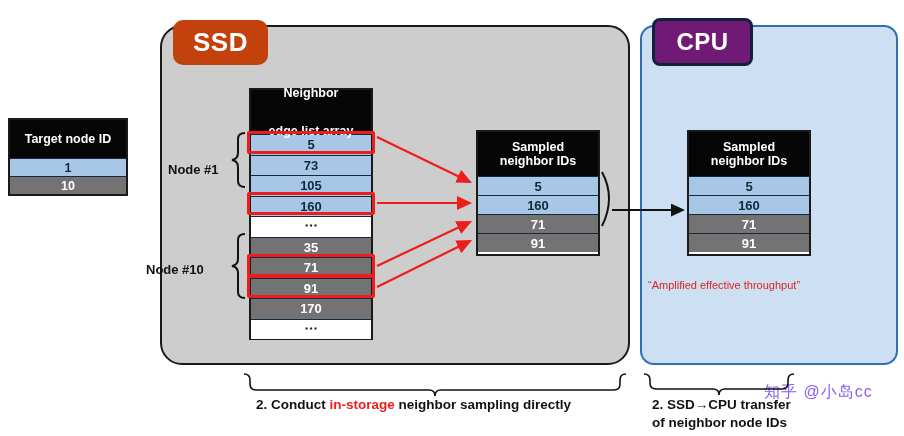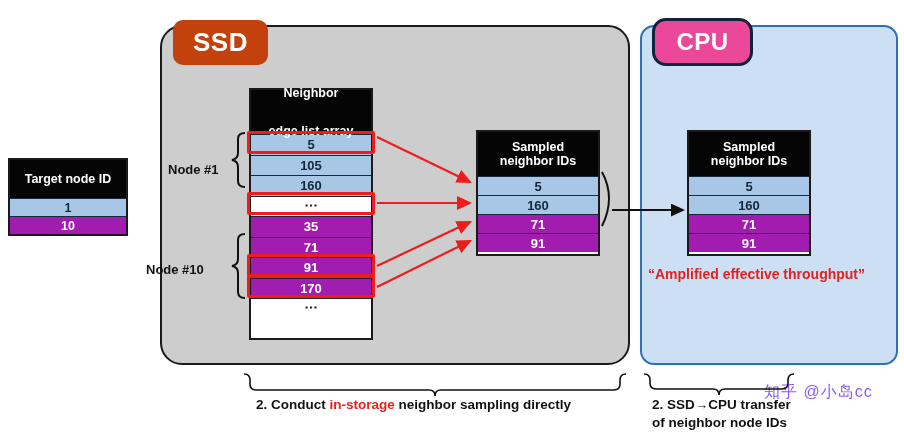--- a/index.html
+++ b/index.html
@@ -25,43 +25,43 @@
   .panel-tag{
     display:flex;align-items:center;justify-content:center;
     font-weight:bold;color:#ffffff;letter-spacing:.5px;
   }
   #ssd-tag{
     left:173px;top:20px;width:95px;height:45px;
     background:#c2410c;border-radius:10px;font-size:26px;
   }
   #cpu-tag{
     left:652px;top:18px;width:95px;height:42px;
-    background:#ec4899;border:3px solid #11233c;border-radius:14px;font-size:24px;
+    background:#701a75;border:3px solid #11233c;border-radius:8px;font-size:24px;
   }
 
   
   .tbl{box-sizing:border-box;border:2px solid #1a1a1a;background:#ffffff;}
   .tbl .hd{
     background:#050505;color:#ffffff;font-weight:bold;text-align:center;
     line-height:1.12;display:flex;align-items:center;justify-content:center;
     flex-direction:column;
   }
   .row{
     text-align:center;box-sizing:border-box;
     border-top:1px solid #14293f;
     display:flex;align-items:center;justify-content:center;
     font-weight:bold;
   }
   .row.light{background:#a8c6e5;color:#14273b;}
-  .row.dark{background:#a21caf;color:#ffffff;}
+  .row.dark{background:#737373;color:#ffffff;}
   .row.blank{background:#ffffff;color:#222;}
   .dots{font-size:13px;letter-spacing:2px;transform:rotate(90deg);}
 
   
-  #target-tbl{left:8px;top:118px;width:120px;height:78px;margin-top:40px;}
+  #target-tbl{left:8px;top:118px;width:120px;height:78px;}
   #target-tbl .hd{height:38px;font-size:12.5px;}
   #target-tbl .row{height:18px;font-size:12.5px;}
 
   
   #nel-tbl{left:249px;top:88px;width:124px;height:252px;}
   #nel-tbl .hd{height:44px;font-size:12.5px;gap:24px;}
   #nel-tbl .row{height:20.5px;font-size:13px;}
 
   
   #samp-ssd{left:476px;top:130px;width:124px;height:126px;}
@@ -75,21 +75,21 @@
 
   
   .hl{border:3px solid #ee1d1d;border-radius:2px;box-sizing:border-box;pointer-events:none;}
 
   
   .node-label{font-weight:bold;font-size:13px;color:#111;}
 
   
   .caption{font-weight:bold;font-size:13.5px;color:#111;line-height:1.35;}
   .red-text{color:#ee1d1d;}
-  #amplified{left:648px;top:266px;width:240px;font-weight:bold;font-size:14px;color:#e02222;}
+  #amplified{left:648px;top:279px;width:240px;font-weight:normal;font-size:11px;color:#e02222;}
 
   
   #watermark{
     left:764px;top:382px;font-size:16px;color:#8b5cf6;font-weight:500;
     letter-spacing:1px;white-space:nowrap;
   }
   svg.ovl{position:absolute;left:0;top:0;width:904px;height:436px;pointer-events:none;}
 </style>
 </head>
 <body>
@@ -112,20 +112,23 @@
   </div>
 </div>
 
 <div class="abs tbl" id="nel-tbl">
   <div class="hd">
     <span>Neighbor</span>
     <span>edge list array</span>
   </div>
   <div class="row light">
       <span>5</span>
+    </div>
+  <div class="row light">
+      <span>73</span>
     </div>
   <div class="row light">
       <span>105</span>
     </div>
   <div class="row light">
       <span>160</span>
     </div>
   <div class="row blank">
       <span class="dots">⋮</span>
     </div>

